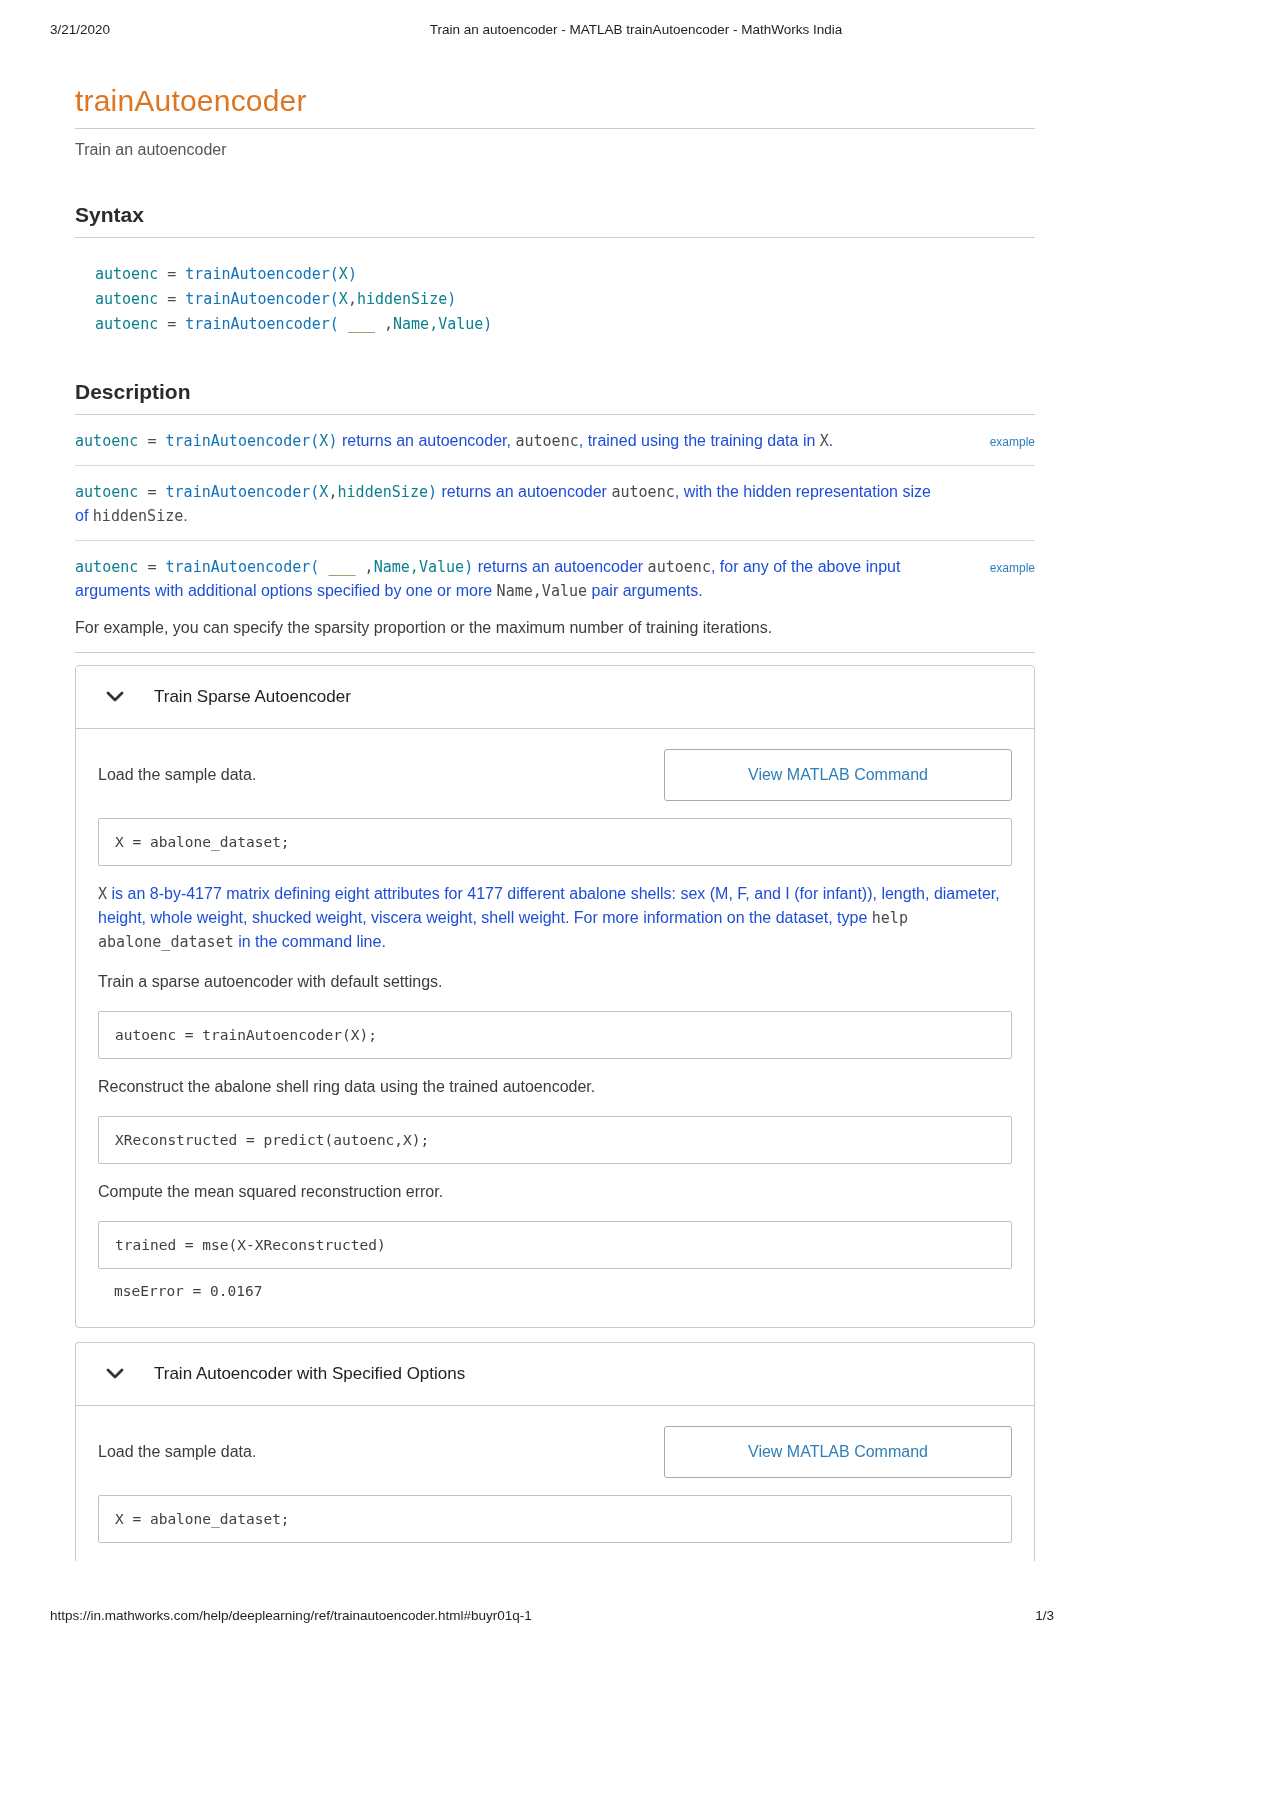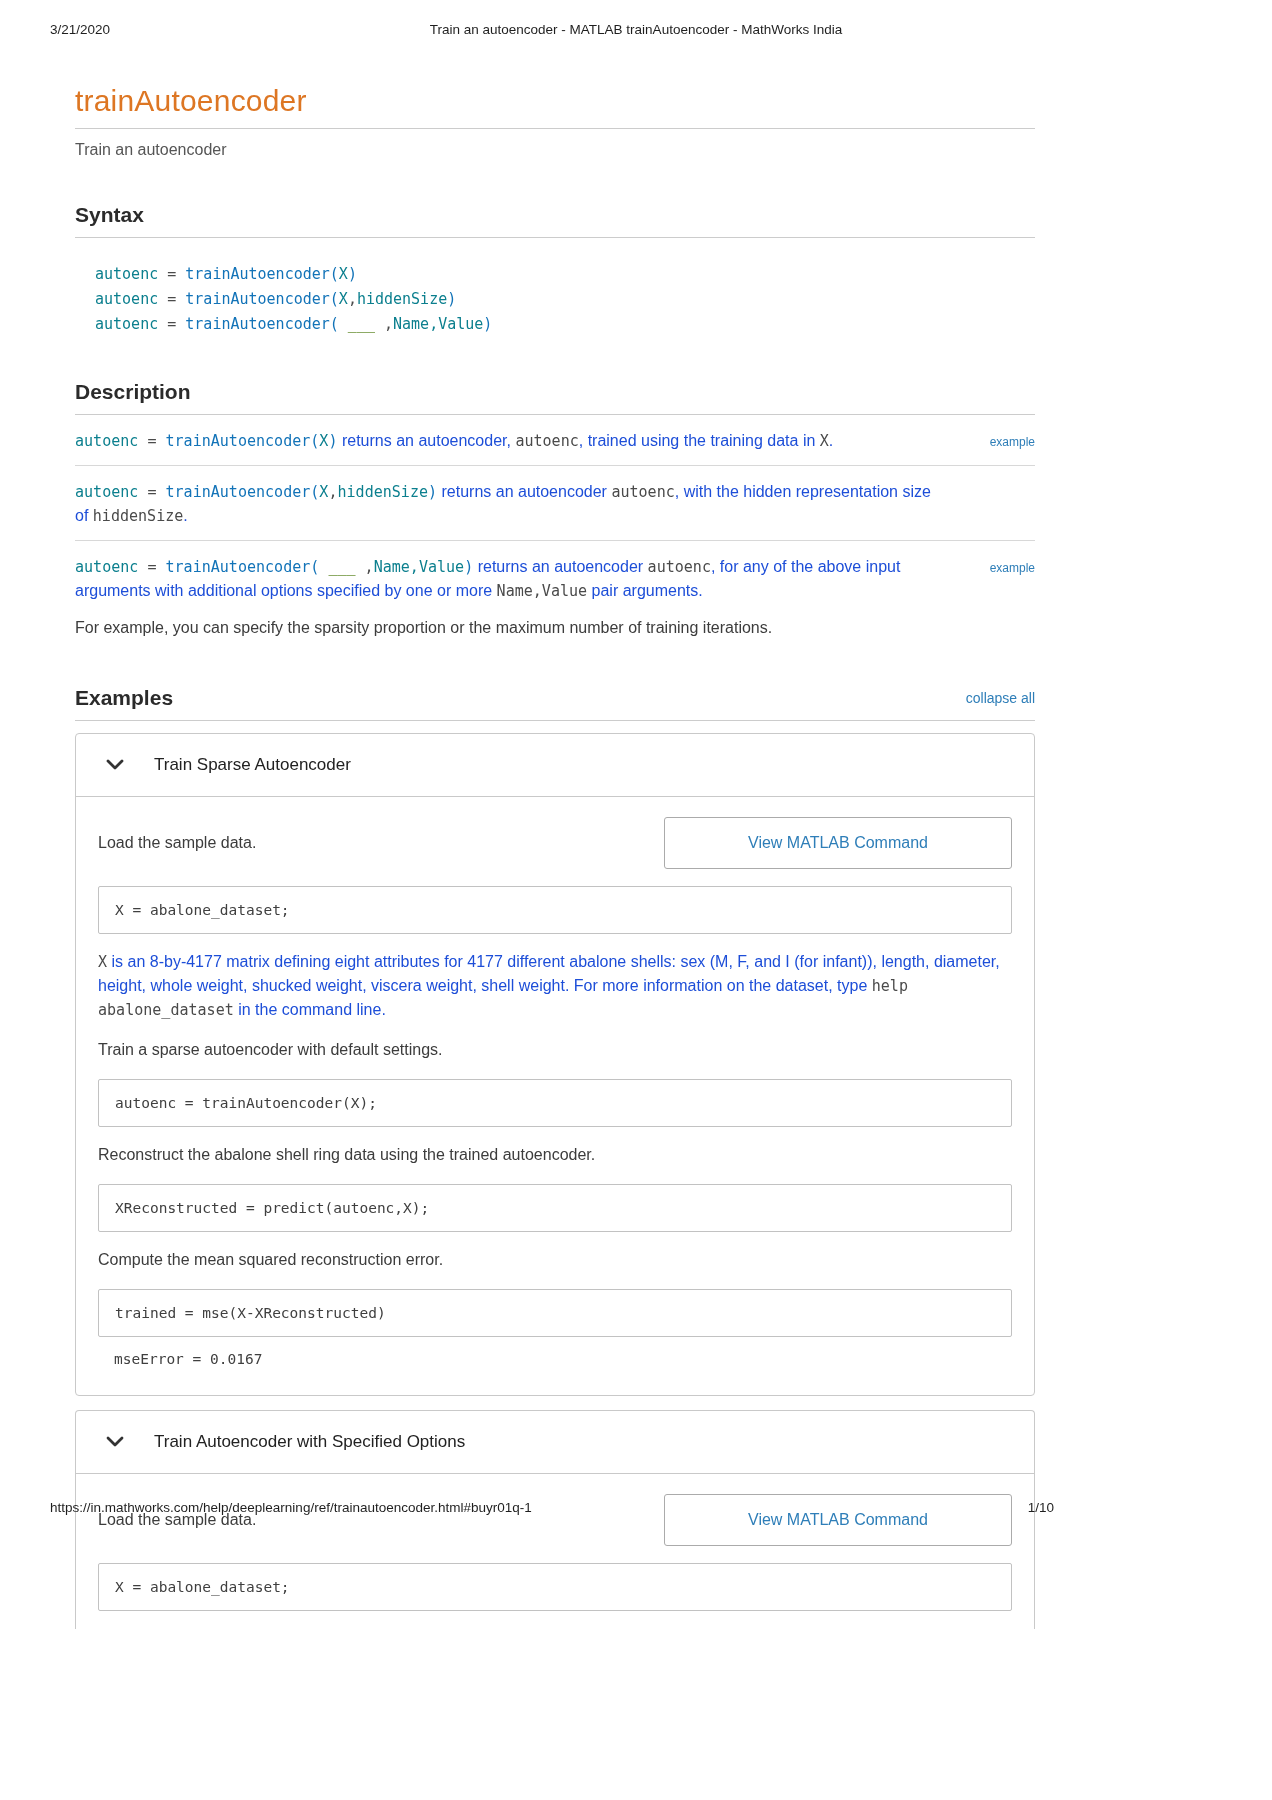--- a/index.html
+++ b/index.html
@@ -9,21 +9,21 @@
     background:#ffffff;
     font-family:"Liberation Sans", sans-serif;
     color:#3c3c3c;
     position:relative;
     overflow:hidden;
   }
 
   
   .print-header { position:absolute; top:22px; left:0; width:100%; text-align:center; font-size:13.5px; color:#1f1f1f; }
   .ph-date { position:absolute; left:50px; top:0; }
-  .print-footer { position:absolute; top:1500px; left:50px; width:1004px; display:flex; justify-content:space-between; font-size:13.5px; color:#1f1f1f; }
+  .print-footer { position:absolute; top:1608px; left:50px; width:1004px; display:flex; justify-content:space-between; font-size:13.5px; color:#1f1f1f; }
 
   
   .content { position:absolute; top:68px; left:75px; width:960px; }
 
   h1.doc-title { font-size:30px; font-weight:400; color:#dd7623; margin:16px 0 10px 0; letter-spacing:0.2px; }
   .subtitle { font-size:16px; color:#555; margin:12px 0 0 0; }
 
   h2.sect { font-size:21px; font-weight:700; color:#2b2b2b; margin:44px 0 10px 0; }
   hr.rule { border:none; border-top:1px solid #cccccc; margin:0; }
   hr.rule.thin { border-top:1px solid #d8d8d8; margin:6px 0; }
@@ -111,24 +111,20 @@
   <div class="desc-item">
     <p class="desc-para"><span class="seg-var">autoenc</span><span class="seg-op"> = </span><span class="seg-fn">trainAutoencoder(</span><span class="seg-var">X</span><span class="seg-op">,</span><span class="seg-var">hiddenSize</span><span class="seg-fn">)</span><span class="seg-plain"> returns an autoencoder </span><span class="seg-code">autoenc</span><span class="seg-plain">, with the hidden representation size of </span><span class="seg-code">hiddenSize</span><span class="seg-plain">.</span></p>
   </div>
   <hr class="rule thin">
   <div class="desc-item">
     <a class="example-link">example</a>
     <p class="desc-para"><span class="seg-var">autoenc</span><span class="seg-op"> = </span><span class="seg-fn">trainAutoencoder(</span><span class="seg-blank"> ___ </span><span class="seg-op">,</span><span class="seg-var">Name,Value</span><span class="seg-fn">)</span><span class="seg-plain"> returns an autoencoder </span><span class="seg-code">autoenc</span><span class="seg-plain">, for any of the above input arguments with additional options specified by one or more </span><span class="seg-code">Name,Value</span><span class="seg-plain"> pair arguments.</span></p>
     <p class="desc-para">For example, you can specify the sparsity proportion or the maximum number of training iterations.</p>
   </div>
 
-  <div class="examples-header">
-    <h2 class="sect" style="margin-top:0;">Examples</h2>
-    <a class="collapse-all">collapse all</a>
-  </div>
   <hr class="rule">
 
   <section class="example-box">
     <div class="ex-header">
       <span class="chev">
         <svg width="18" height="12" viewBox="0 0 18 12">
             <polyline points="2,2 9,9 16,2" fill="none" stroke="#333" stroke-width="2.8" stroke-linecap="round" stroke-linejoin="round"></polyline>
           </svg>
       </span>
       <h3>Train Sparse Autoencoder</h3>
@@ -165,14 +161,14 @@
         <button class="vmc">View MATLAB Command</button>
       </div>
       <div class="codebox"><span class="mono">X = abalone_dataset;</span></div>
     </div>
   </section>
 
 </div>
 
 <div class="print-footer">
   <span>https://in.mathworks.com/help/deeplearning/ref/trainautoencoder.html#buyr01q-1</span>
-  <span>1/10</span>
+  <span>1/3</span>
 </div>
 
 </body></html>

